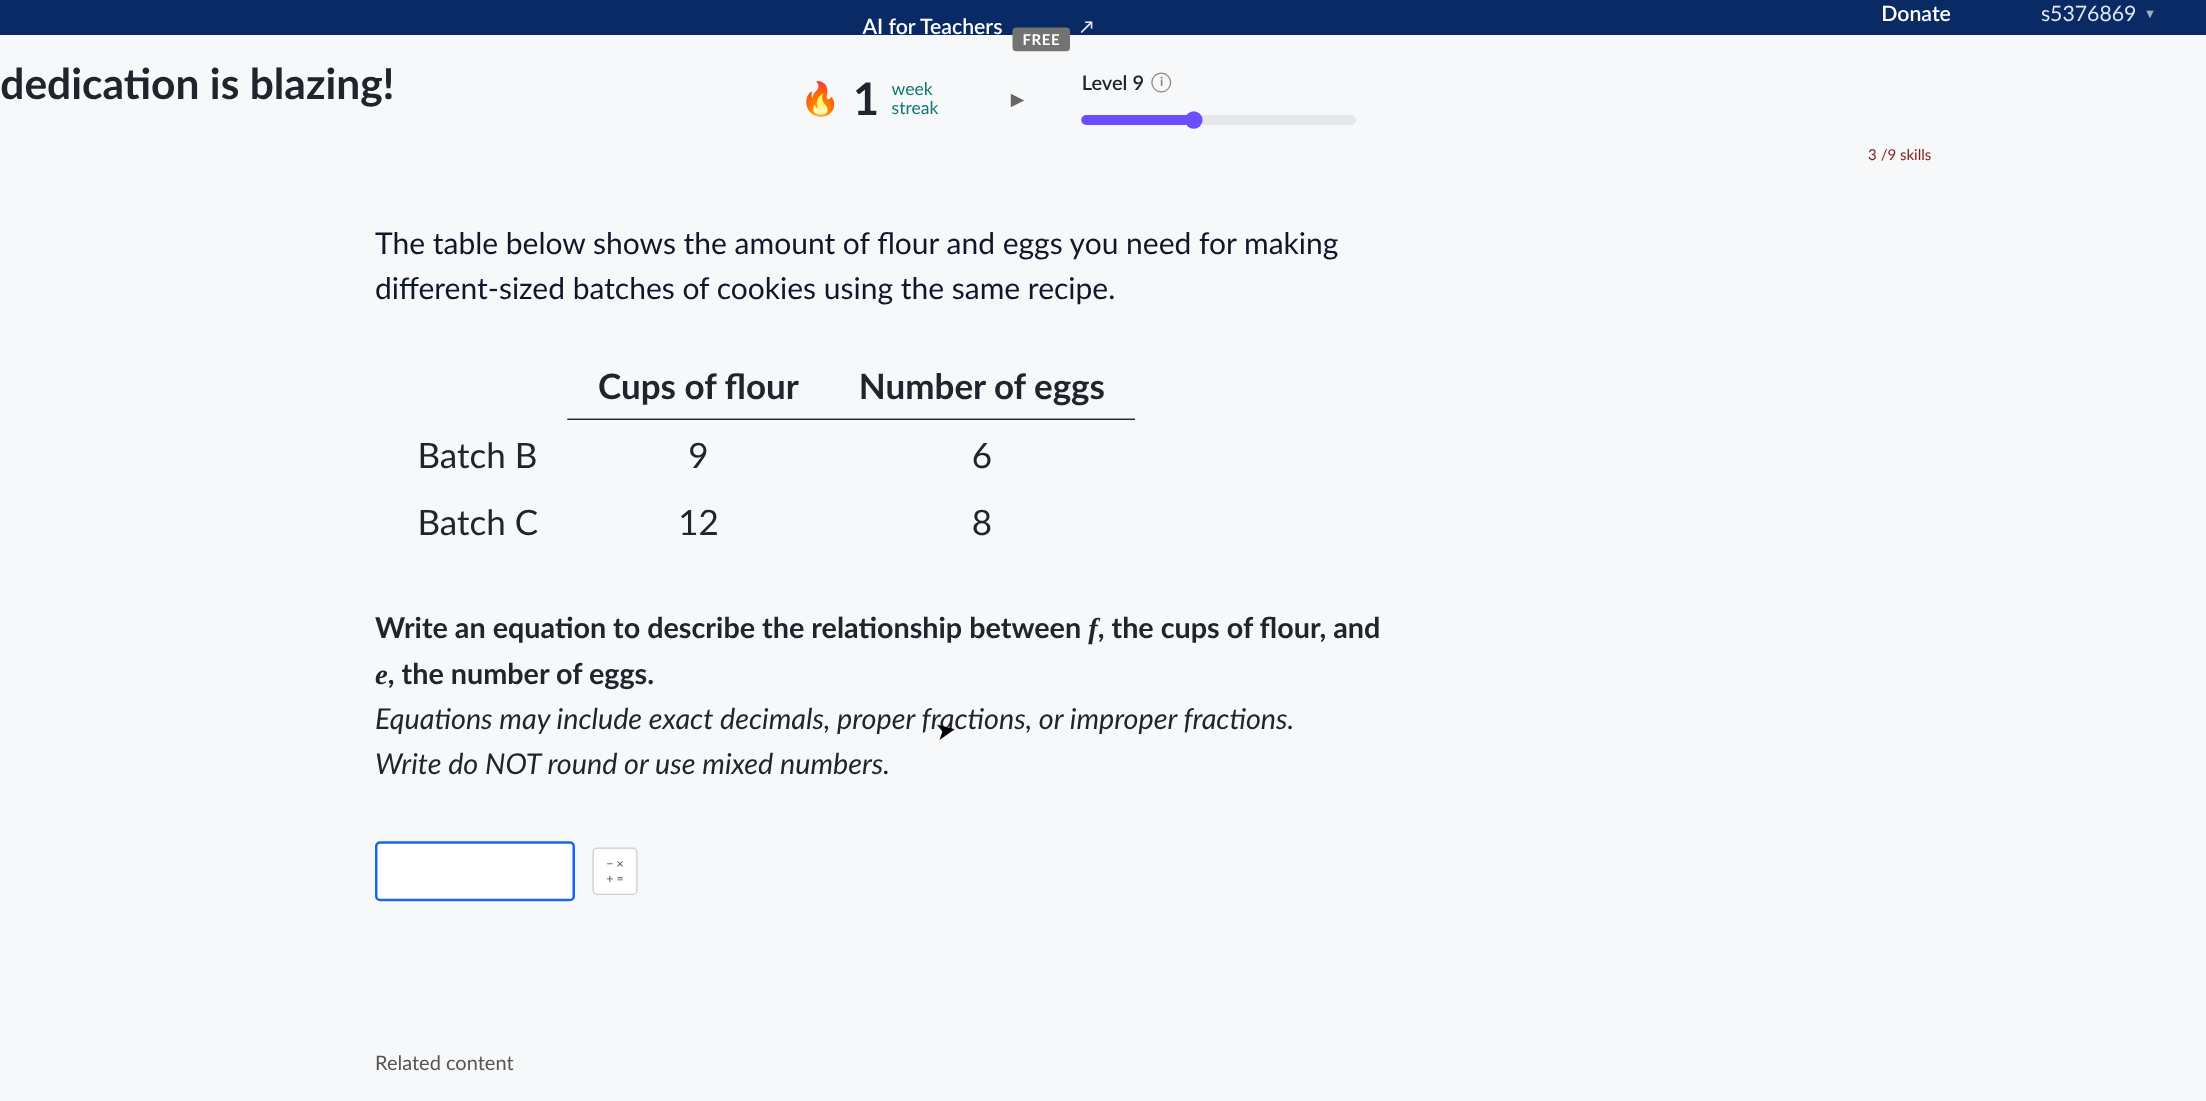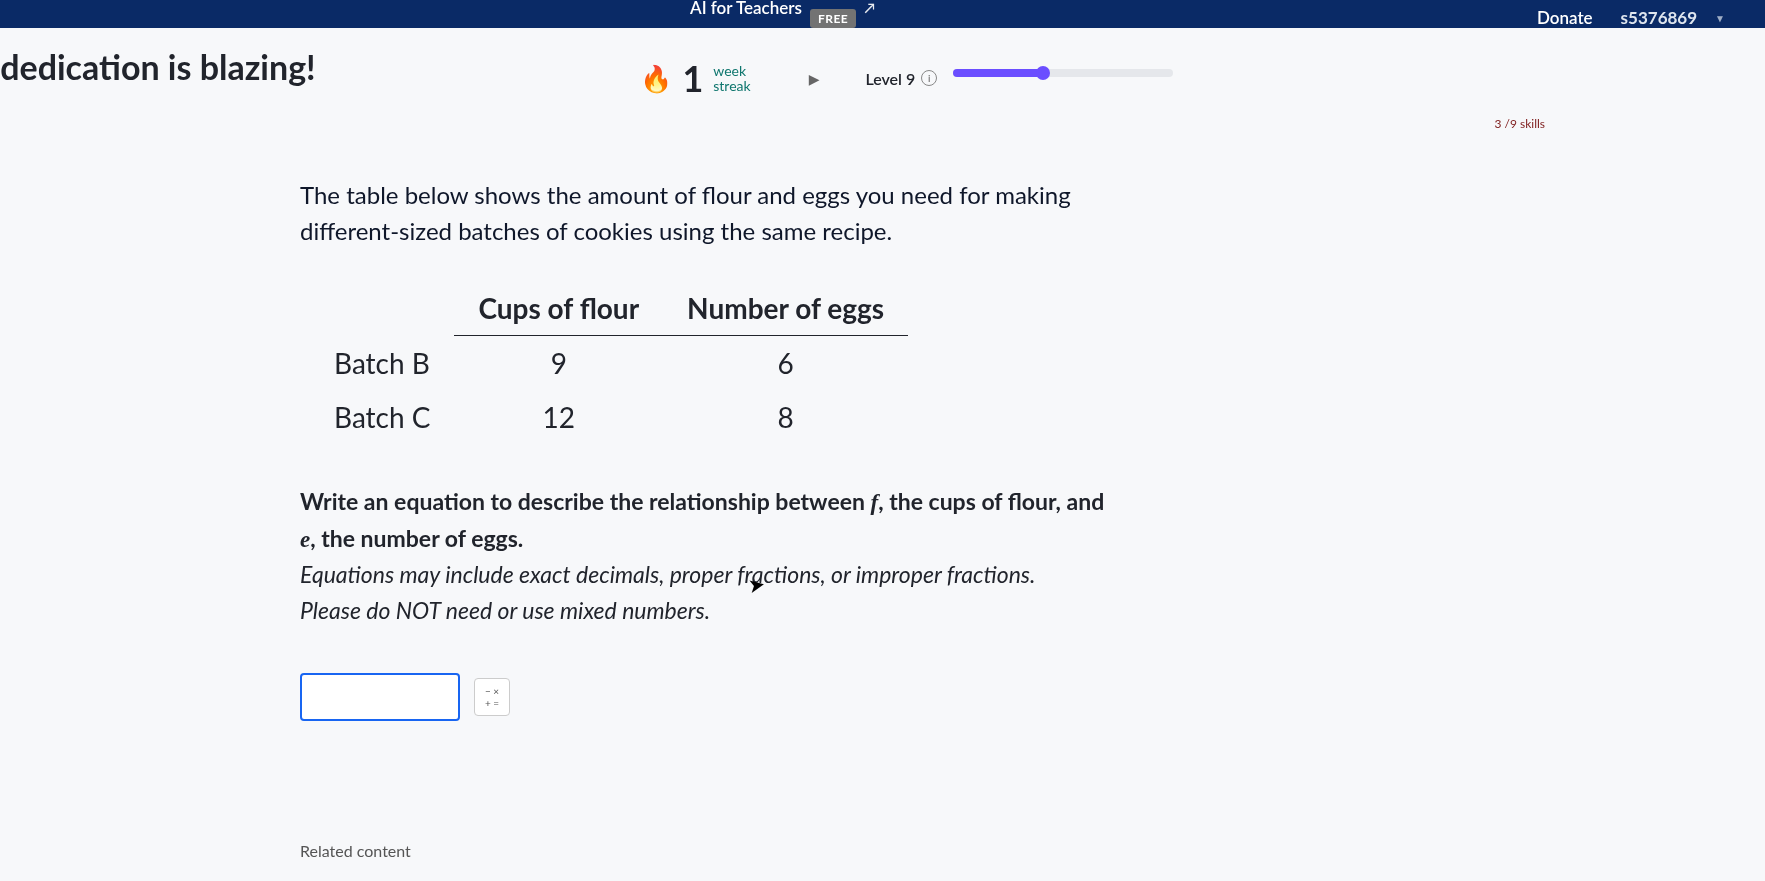--- a/index.html
+++ b/index.html
@@ -10,40 +10,40 @@
     width: 1765px;
     height: 881px;
     overflow: hidden;
     position: relative;
   }
   .topbar {
     background: #0a2a66;
     color: #fff;
     height: 28px;
     display: flex;
-    align-items: flex-end;
+    align-items: flex-start;
     justify-content: flex-end;
     padding: 0 40px 0 0;
     gap: 28px;
     font-size: 17px;
     font-weight: 600;
   }
   .topbar .ai-teachers { display:flex; align-items:center; gap:8px; margin-right: auto; margin-left: 690px;}
   .free-badge {
     background: #737373;
     color: #fff;
     font-size: 12px;
     font-weight: 700;
     padding: 2px 8px;
     border-radius: 3px;
     letter-spacing: 0.5px;
     margin-top: 22px;
   }
   .ext-icon { font-size: 14px; opacity: 0.9; }
-  .user-drop { display:flex; align-items:center; gap:18px; color:#dfe6ef; font-weight:700;}
+  .user-drop { display:flex; align-items:center; gap:6px; color:#dfe6ef; font-weight:400;margin-left:44px;}
   .caret { font-size: 10px; opacity: 0.7; }
 
   .banner {
     font-size: 34px;
     font-weight: 700;
     color: #21242c;
     padding: 18px 0 10px 0;
     margin-left: -20px;
   }
 
@@ -53,21 +53,21 @@
     gap: 40px;
     position: absolute;
     top: 56px;
     left: 640px;
   }
   .streak { display:flex; align-items:center; gap:10px; }
   .flame { font-size: 26px; }
   .streak-num { font-size: 36px; font-weight:700; }
   .streak-text { font-size:14px; line-height:1.1; color:#0f766e; }
   .play-icon { color:#666; font-size:14px; margin: 0 6px 0 18px;}
-  .level-block { display:flex; flex-direction:row; gap:16px; }
+  .level-block { display:flex; flex-direction:column; gap:16px; }
   .level-label { font-size:16px; font-weight:600; display:flex; align-items:center; gap:6px;}
   .info-circ {
     display:inline-flex; align-items:center; justify-content:center;
     width:16px; height:16px; border:1.5px solid #888; border-radius:50%;
     font-size:10px; color:#888; font-weight:700;
   }
   .progress-track {
     width: 220px; height:8px; background:#e5e7eb; border-radius:4px; position:relative;
   }
   .progress-fill {
@@ -217,21 +217,21 @@
         <td>12</td>
         <td>8</td>
       </tr>
     </tbody>
   </table>
 
   <div class="question">
     <span class="bold">Write an equation to describe the relationship between </span><span class="bold var">f</span><span class="bold">, the cups of flour, and </span><span class="bold var">e</span><span class="bold">, the number of eggs.</span>
     <br>
     <span class="hint">Equations may include exact decimals, proper fractions, or improper fractions.</span><br>
-    <span class="hint">Please do NOT need or use mixed numbers.</span>
+    <span class="hint">Write do NOT round or use mixed numbers.</span>
   </div>
 
   <div class="answer-row">
     <input class="answer-input" type="text" style="">
     <div class="keypad-btn">
       <span>− ×</span>
       <span>+ =</span>
     </div>
   </div>
 

